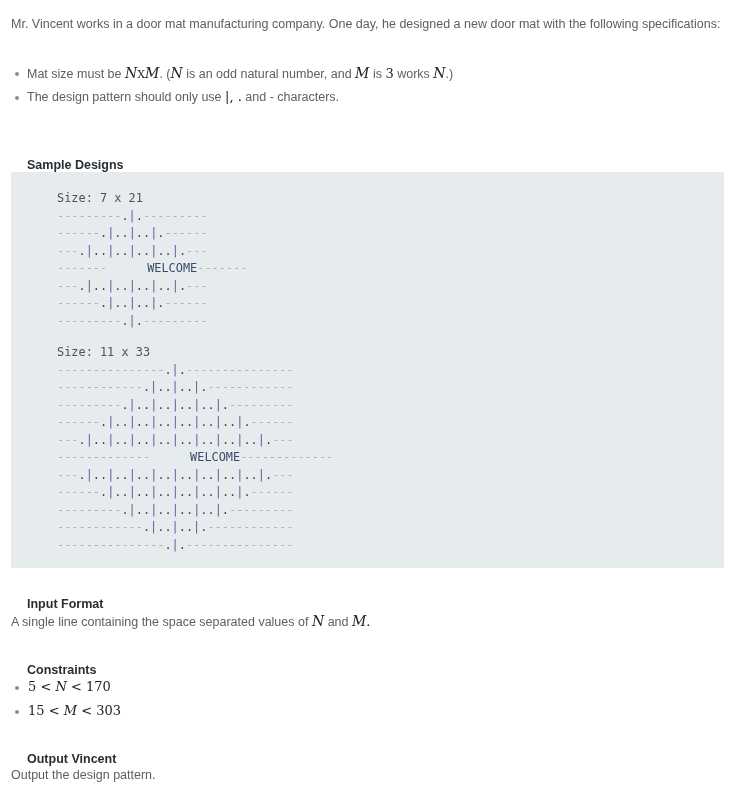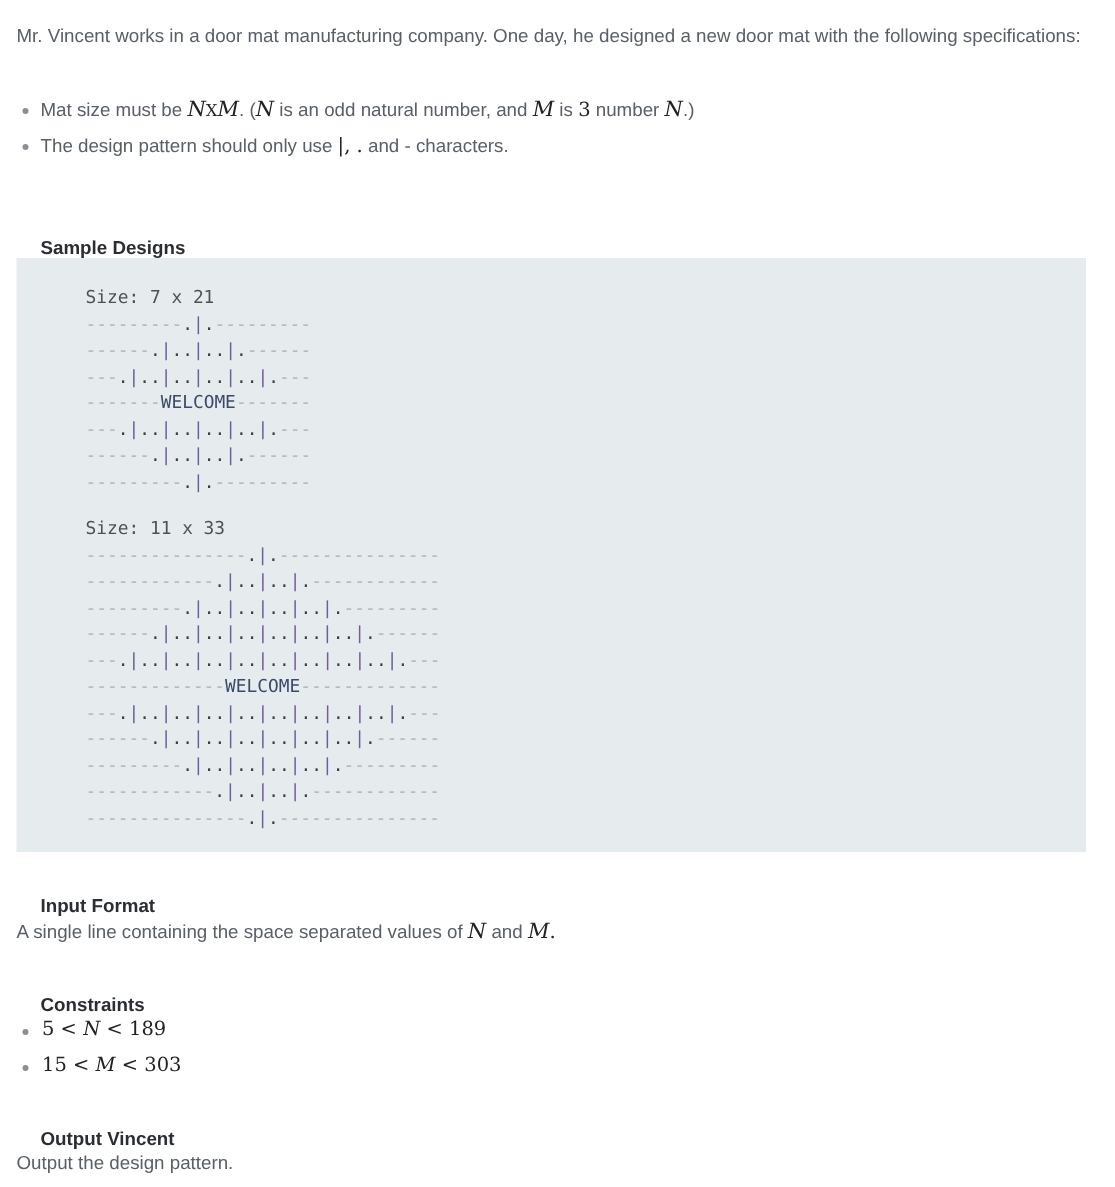--- a/index.html
+++ b/index.html
@@ -94,21 +94,21 @@
     line-height: 17.5px;
     white-space: pre;
     color: #b0b4b8;
     margin: 0;
   }
   .code-1 { top: 18px; }
   .code-2 { top: 172px; }
   .code .size-line { color: #4c5157; text-align: right; }
   .code .pipe { color: #6d5c9e; }
   .code .dot { color: #3c3f44; }
-  .code .word { color: #3a4a68; }
+  .code .word { color: #3a4a68; margin-left: 40px; }
 
   .p-input { position: absolute; top: 610px; left: 0; }
   ul.constraints {
     position: absolute;
     top: 675px;
     left: 0;
     margin: 0;
     padding: 0;
     list-style: none;
   }
@@ -135,21 +135,21 @@
   .p-output { position: absolute; top: 764px; left: 0; }
 </style>
 </head>
 <body>
 
 <div class="page">
 
   <p class="para p-intro">Mr. Vincent works in a door mat manufacturing company. One day, he designed a new door mat with the following specifications:</p>
 
   <ul class="specs">
-    <li><span>Mat size must be </span><span class="math">N</span><span class="math-up times">X</span><span class="math">M</span><span>. (</span><span class="math">N</span><span> is an odd natural number, and </span><span class="math">M</span><span> is </span><span class="math-up">3</span><span> number </span><span class="math">N</span><span>.)</span></li>
+    <li><span>Mat size must be </span><span class="math">N</span><span class="math-up times">X</span><span class="math">M</span><span>. (</span><span class="math">N</span><span> is an odd natural number, and </span><span class="math">M</span><span> is </span><span class="math-up">3</span><span> works </span><span class="math">N</span><span>.)</span></li>
     <li><span>The design pattern should only use </span><span class="math-up">|, .</span><span> and - characters.</span></li>
   </ul>
 
   <h4 class="heading h-sample">Sample Designs</h4>
 
   <div class="code-block">
     <pre class="code code-1"><span class="size-line">Size: 7 x 21</span>
 <span>---------<span class="dot">.</span><span class="pipe">|</span><span class="dot">.</span>---------</span>
 <span>------<span class="dot">.</span><span class="pipe">|</span><span class="dot">.</span><span class="dot">.</span><span class="pipe">|</span><span class="dot">.</span><span class="dot">.</span><span class="pipe">|</span><span class="dot">.</span>------</span>
 <span>---<span class="dot">.</span><span class="pipe">|</span><span class="dot">.</span><span class="dot">.</span><span class="pipe">|</span><span class="dot">.</span><span class="dot">.</span><span class="pipe">|</span><span class="dot">.</span><span class="dot">.</span><span class="pipe">|</span><span class="dot">.</span><span class="dot">.</span><span class="pipe">|</span><span class="dot">.</span>---</span>
@@ -169,19 +169,19 @@
 <span>---------<span class="dot">.</span><span class="pipe">|</span><span class="dot">.</span><span class="dot">.</span><span class="pipe">|</span><span class="dot">.</span><span class="dot">.</span><span class="pipe">|</span><span class="dot">.</span><span class="dot">.</span><span class="pipe">|</span><span class="dot">.</span><span class="dot">.</span><span class="pipe">|</span><span class="dot">.</span>---------</span>
 <span>------------<span class="dot">.</span><span class="pipe">|</span><span class="dot">.</span><span class="dot">.</span><span class="pipe">|</span><span class="dot">.</span><span class="dot">.</span><span class="pipe">|</span><span class="dot">.</span>------------</span>
 <span>---------------<span class="dot">.</span><span class="pipe">|</span><span class="dot">.</span>---------------</span></pre>
   </div>
 
   <h4 class="heading h-input">Input Format</h4>
   <p class="para p-input"><span>A single line containing the space separated values of </span><span class="math">N</span><span> and </span><span class="math">M</span><span class="math-up">.</span></p>
 
   <h4 class="heading h-constraints">Constraints</h4>
   <ul class="constraints">
-    <li><span>5</span> &lt; <span class="var">N</span> &lt; <span>189</span></li>
+    <li><span>5</span> &lt; <span class="var">N</span> &lt; <span>170</span></li>
     <li><span>15</span> &lt; <span class="var">M</span> &lt; <span>303</span></li>
   </ul>
 
   <h4 class="heading h-output">Output Vincent</h4>
   <p class="para p-output">Output the design pattern.</p>
 </div>
 
 </body></html>

